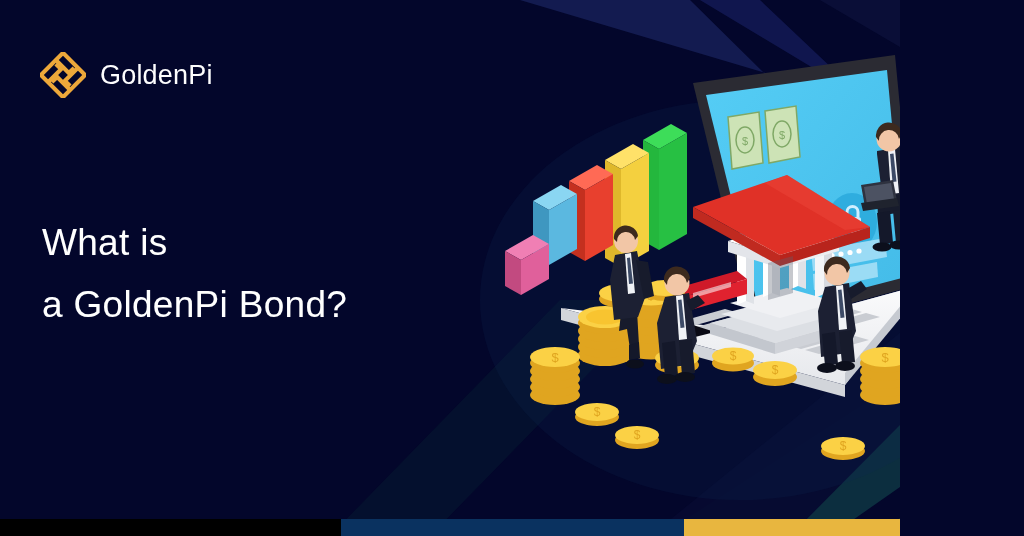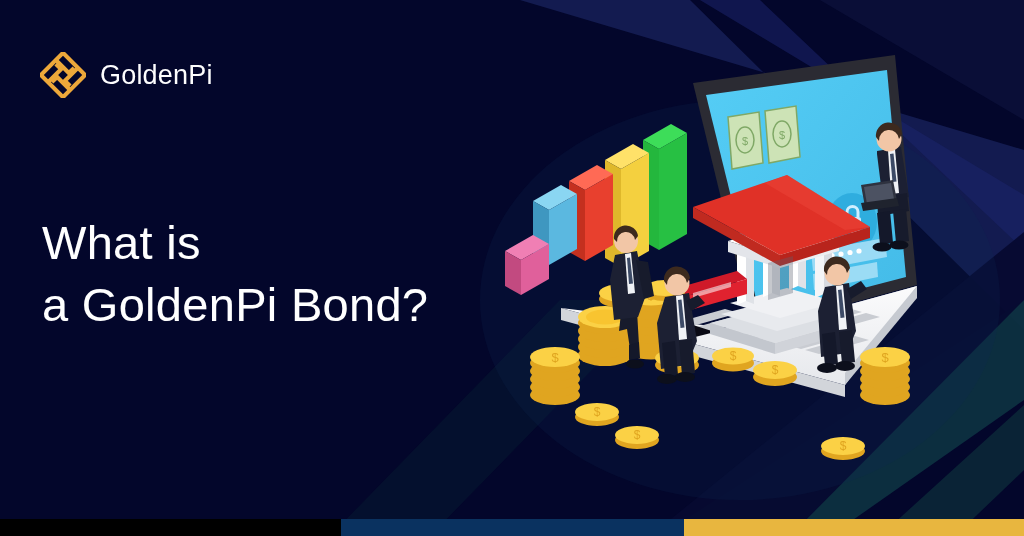--- a/index.html
+++ b/index.html
@@ -2,42 +2,42 @@
 <html><head>
 <meta charset="utf-8">
 <style>
   * { margin:0; padding:0; box-sizing:border-box; }
   html,body { width:1024px; height:536px; overflow:hidden; }
   body {
     font-family:"Liberation Sans", sans-serif;
     background:#03062b;
     position:relative;
   }
-  #stage { position:absolute; inset:0; width:1024px; height:536px; overflow:hidden; background:#0369a1; }
+  #stage { position:absolute; inset:0; width:900px; height:536px; overflow:hidden; background:#0369a1; }
 
   
   .bg-svg { position:absolute; inset:0; width:1024px; height:536px; }
 
   
   .brand {
     position:absolute; left:40px; top:52px;
     display:flex; align-items:center; gap:14px;
   }
   .brand-mark { width:46px; height:46px; display:block; }
   .brand-name {
     color:#fdfdfe; font-size:27px; font-weight:400;
     letter-spacing:0.2px; line-height:1;
     font-family:"Liberation Sans", sans-serif;
   }
 
   
   .headline {
     position:absolute; left:42px; top:212px;
     color:#ffffff; font-weight:300;
-    font-size:47px; line-height:62px;
+    font-size:37px; line-height:62px;
     letter-spacing:0.3px;
     font-family:"Liberation Sans", sans-serif;
     text-shadow:0 0 1px rgba(255,255,255,.18);
   }
   .headline .l2 { display:block; }
 
   
   .illus { position:absolute; left:525px; top:55px; width:440px; height:400px; }
   .illus svg { display:block; width:440px; height:400px; overflow:visible; }
 

